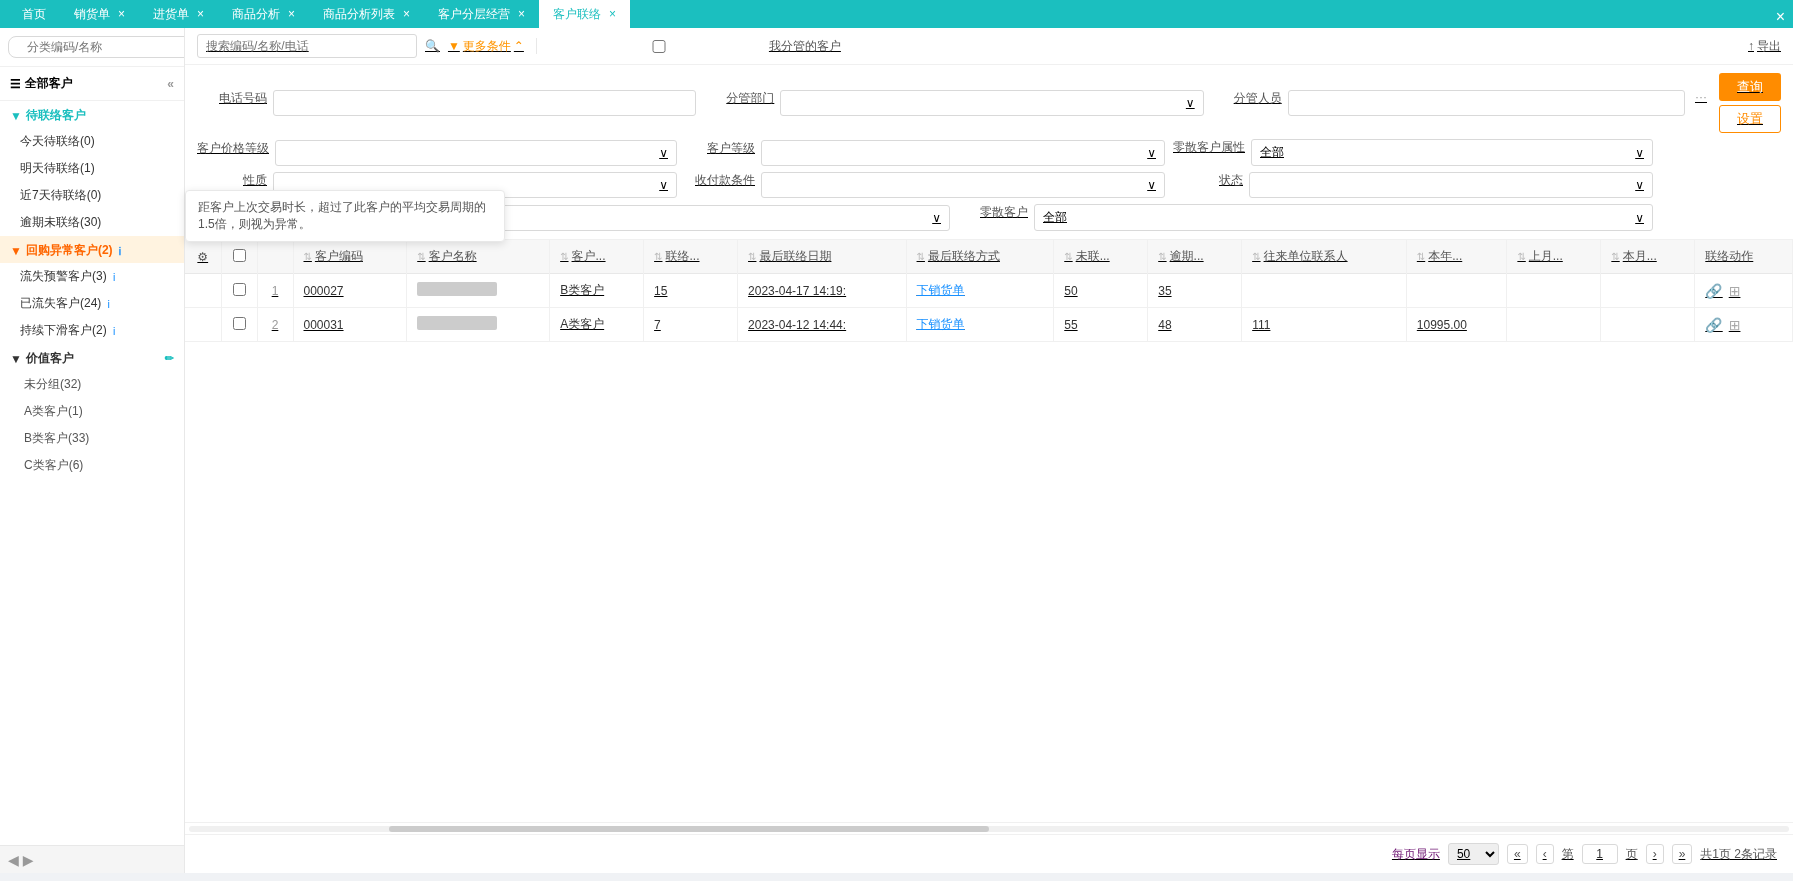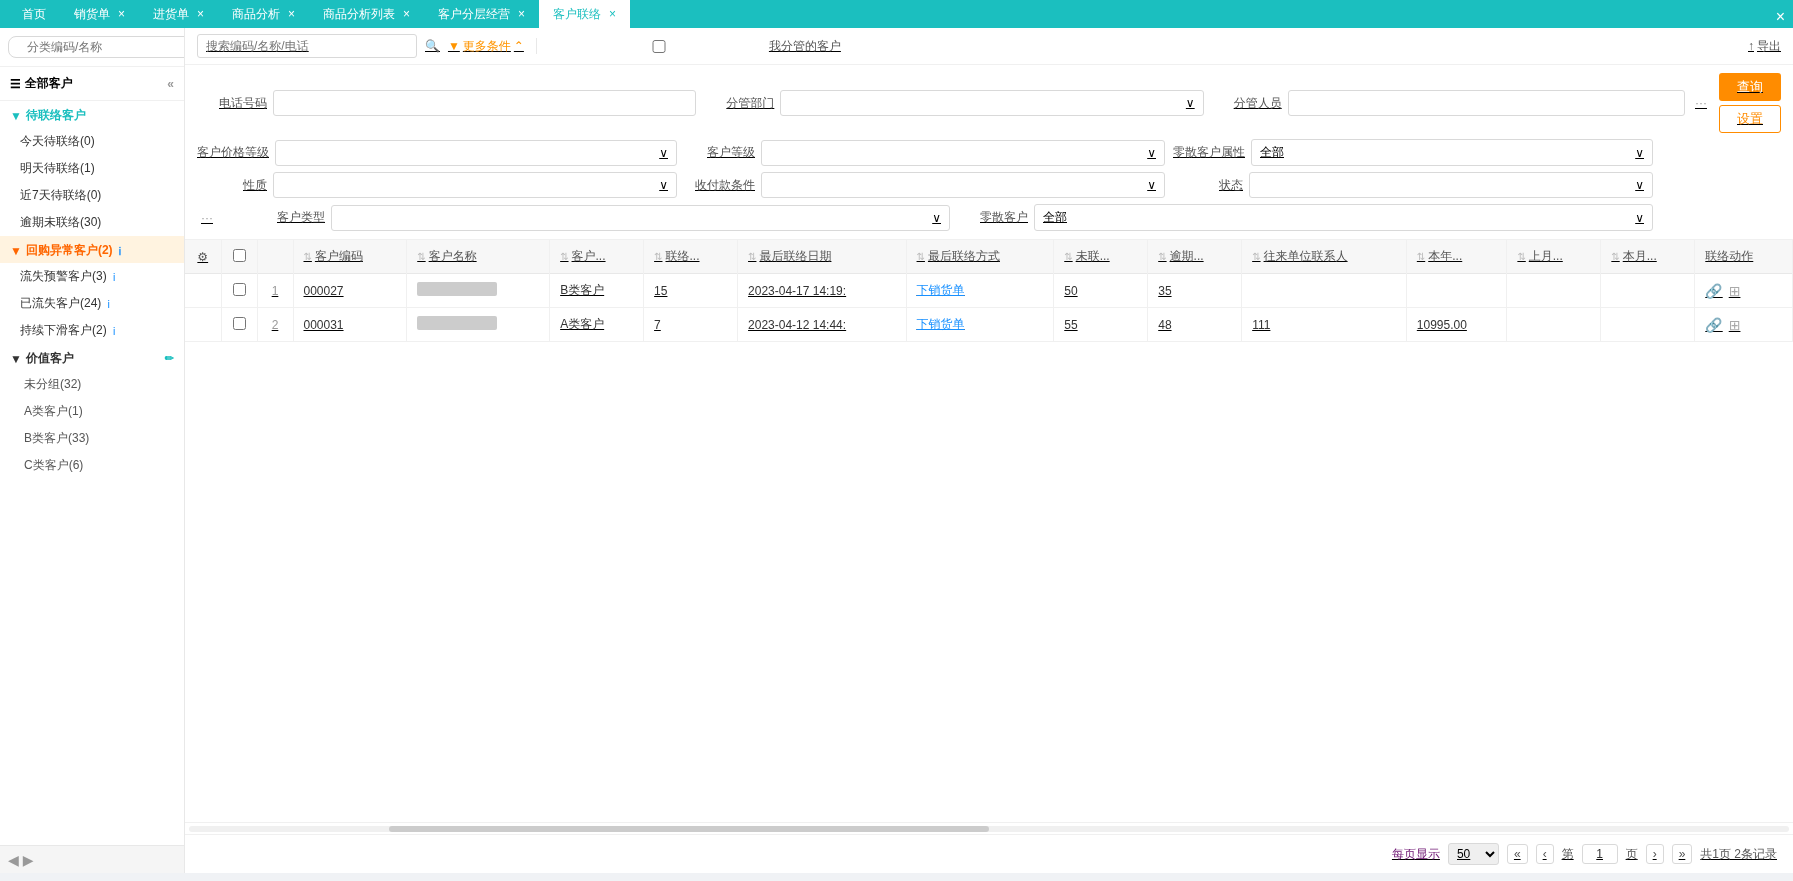--- a/index.html
+++ b/index.html
@@ -202,21 +202,21 @@
     }
     .filter-row {
       display: flex;
       align-items: center;
       gap: 8px;
       margin-bottom: 6px;
     }
     .filter-row:last-child { margin-bottom: 0; }
     .filter-cell {
       display: flex;
-      align-items: center;
+      align-items: flex-start;
       gap: 6px;
       flex: 1;
     }
     .filter-label {
       color: #555;
       white-space: nowrap;
       min-width: 70px;
       text-align: right;
     }
     .filter-select {
@@ -519,20 +519,23 @@
     </div>
 
     <div style="margin-top:auto;">
       <div class="bottom-left-bar">
         <span class="arrow-btn">◀</span>
         <span class="arrow-btn">▶</span>
       </div>
     </div>
   </div>
 
+  <div class="tooltip-box">
+    <span>距客户上次交易时长，超过了此客户的平均交易周期的1.5倍，则视为异常。</span>
+  </div>
 
   <div class="content-area">
 
     <div class="filter-bar">
       <input type="text" placeholder="搜索编码/名称/电话" style="">
       <span class="search-btn">🔍</span>
       <span class="more-conditions">
         <span>▼</span>
         <span>更多条件</span>
         <span>⌃</span>

